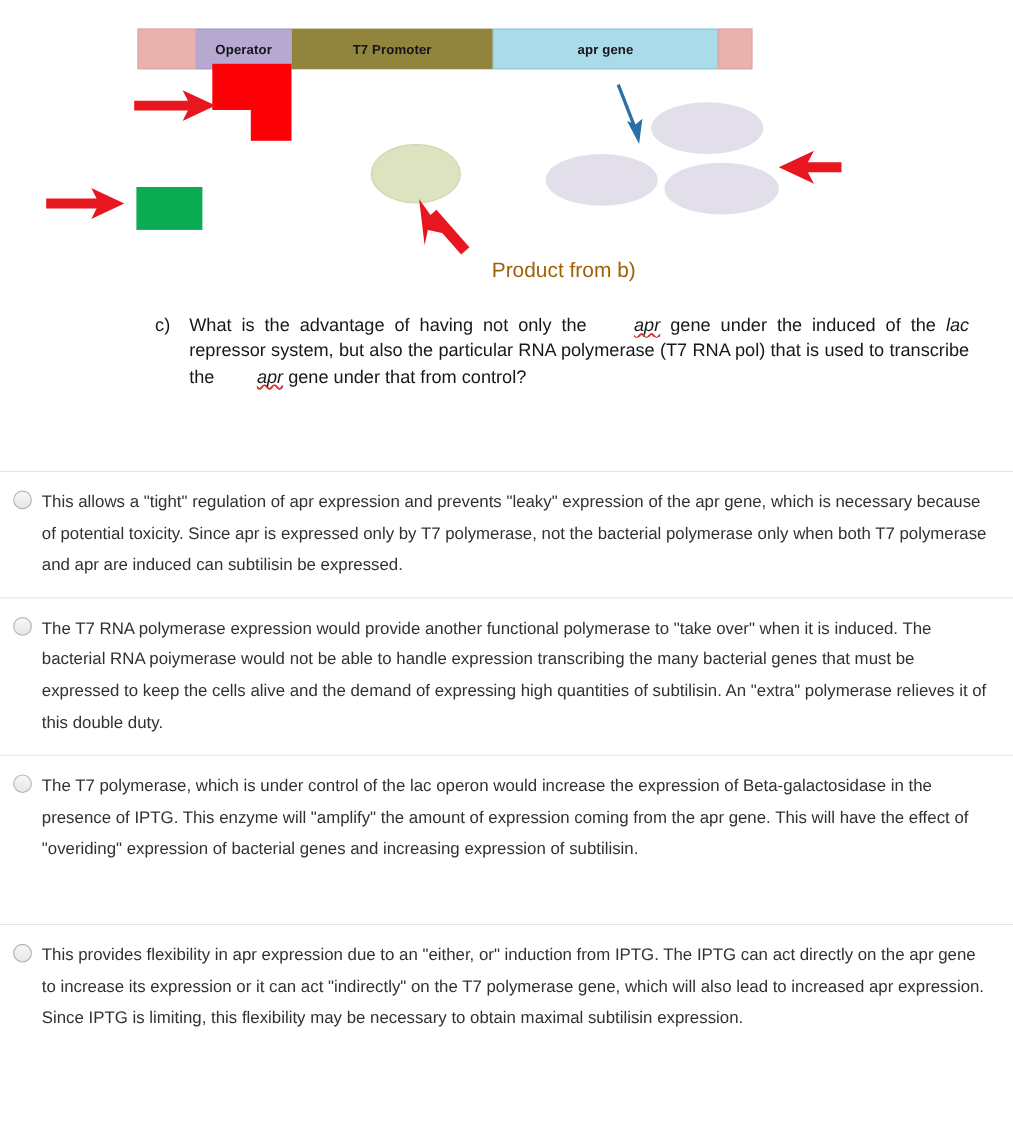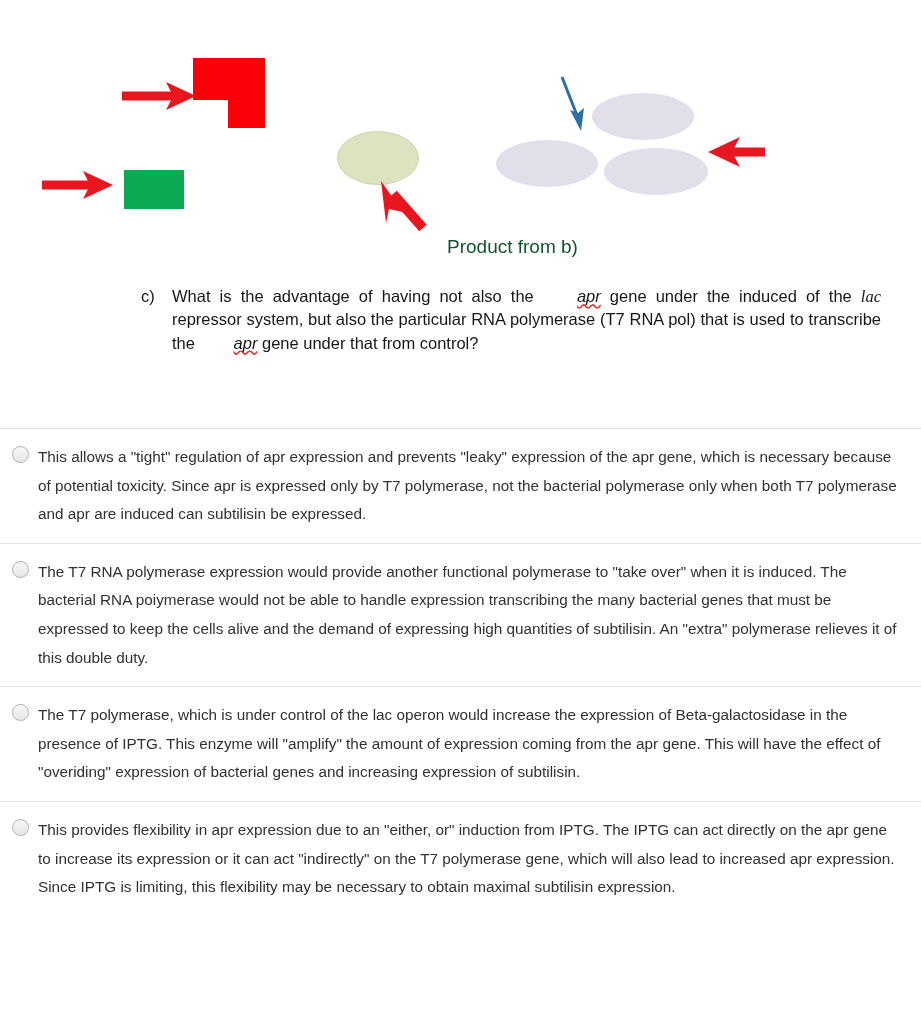--- a/index.html
+++ b/index.html
@@ -102,21 +102,21 @@
     width: 921px;
     height: 420px;
     pointer-events: none;
   }
 
   .product-label {
     position: absolute;
     left: 447px;
     top: 236px;
     font-size: 19px;
-    color: #14532d;
+    color: #a16207;
     font-family: "Liberation Sans", sans-serif;
     white-space: nowrap;
   }
 
   
   .question {
     position: absolute;
     left: 141px;
     top: 285px;
     width: 740px;
@@ -127,21 +127,21 @@
   .q-letter {
     position: absolute;
     left: 0;
     top: 0;
     font-size: 16.5px;
   }
   .q-body {
     margin-left: 31px;
     text-align: justify;
   }
-  .ital { font-style: italic; font-family: Liberation Serif, serif; }
+  .ital { font-style: italic; }
   .misspell {
     font-style: italic;
     text-decoration: underline wavy #e03131;
     text-decoration-skip-ink: none;
     margin-left: 34px;
   }
 
   
   #options {
     position: absolute;
@@ -149,21 +149,21 @@
     top: 428px;
     width: 921px;
   }
   .option {
     display: flex;
     align-items: flex-start;
     border-top: 1px solid #e3e3e3;
     padding: 14px 22px 14px 12px;
     box-sizing: border-box;
   }
-  .option:last-child { border-bottom: none; }
+  .option:last-child { border-bottom: none; margin-top: 39px; }
   .radio {
     flex: 0 0 auto;
     width: 17px;
     height: 17px;
     margin-top: 3px;
     margin-right: 9px;
     border-radius: 50%;
     border: 1px solid #b0b0b0;
     background: linear-gradient(180deg, #f7f7f7 0%, #e6e6e6 100%);
     box-sizing: border-box;
@@ -174,20 +174,27 @@
     line-height: 1.87;
     color: #2f3133;
     font-family: "Liberation Sans", sans-serif;
   }
 </style>
 </head>
 <body>
 
 <div id="figure">
 
+  <div class="construct-bar">
+    <div class="seg seg-flank-left"></div>
+    <div class="seg seg-operator">Operator</div>
+    <div class="seg seg-promoter">T7 Promoter</div>
+    <div class="seg seg-gene">apr gene</div>
+    <div class="seg seg-flank-right"></div>
+  </div>
 
   <div class="red-flag"></div>
   <div class="red-flag-leg"></div>
   <div class="green-box"></div>
   <div class="olive-ellipse"></div>
   <div class="purple-ellipse pe-1"></div>
   <div class="purple-ellipse pe-2"></div>
   <div class="purple-ellipse pe-3"></div>
 
   <svg class="arrow-svg" viewBox="0 0 921 420">
@@ -216,21 +223,21 @@
       <line x1="562" y1="77" x2="578" y2="118" stroke="#2f6fa8" stroke-width="3"></line>
       <polygon points="581,131 570,110 578,113 584,108" fill="#2f6fa8"></polygon>
     </g>
   </svg>
 
   <div class="product-label">Product from b)</div>
 
   <div class="question">
     <span class="q-letter">c)</span>
     <div class="q-body">
-      <span>What is the advantage of having not also the </span><span class="misspell">apr</span><span> gene under the induced of the </span><span class="ital">lac</span><span> repressor system, but also the particular RNA polymerase (T7 RNA pol) that is used to transcribe the </span><span class="misspell">apr</span><span> gene under that from control?</span>
+      <span>What is the advantage of having not only the </span><span class="misspell">apr</span><span> gene under the induced of the </span><span class="ital">lac</span><span> repressor system, but also the particular RNA polymerase (T7 RNA pol) that is used to transcribe the </span><span class="misspell">apr</span><span> gene under that from control?</span>
     </div>
   </div>
 
 </div>
 
 <div id="options">
 
   <div class="option">
     <span class="radio"></span>
     <span class="option-text">This allows a "tight" regulation of apr expression and prevents "leaky" expression of the apr gene, which is necessary because of potential toxicity. Since apr is expressed only by T7 polymerase, not the bacterial polymerase only when both T7 polymerase and apr are induced can subtilisin be expressed.</span>

